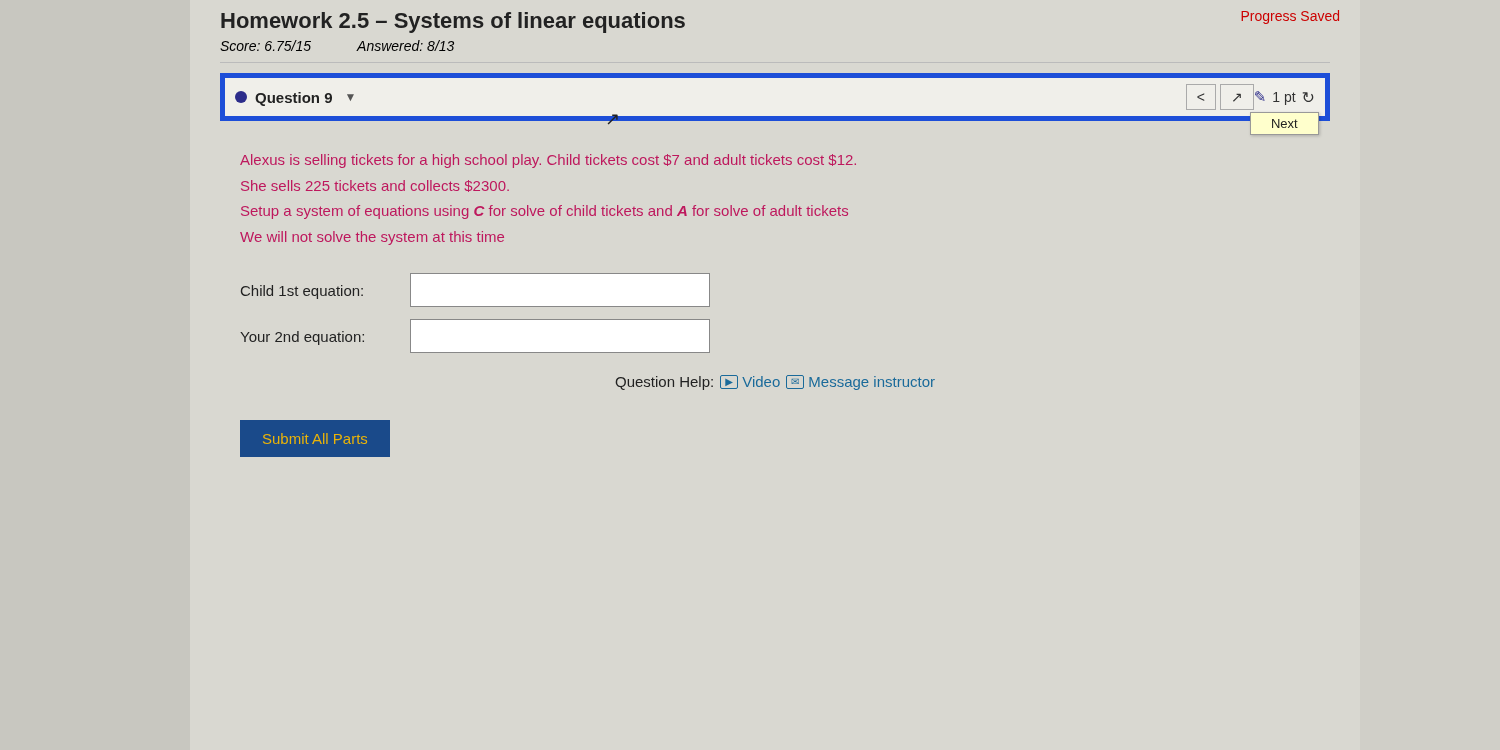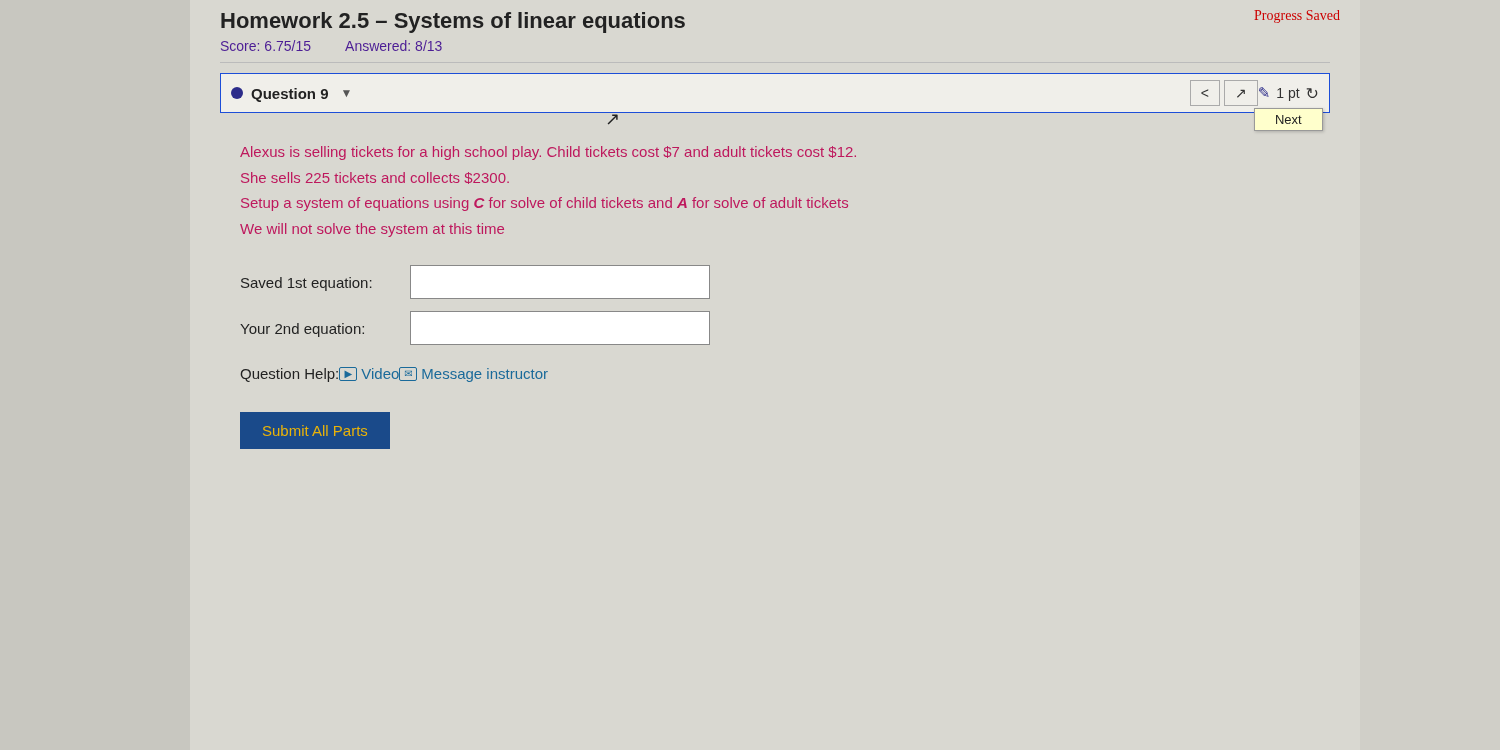--- a/index.html
+++ b/index.html
@@ -41,38 +41,38 @@
 
     .homework-title {
       font-size: 22px;
       font-weight: bold;
       color: #222;
       margin-bottom: 4px;
     }
 
     .score-line {
       font-size: 14px;
-      color: #4c1d95;
-      display: flex;
-      gap: 34px;
+      color: #000000;
+      display: flex;
+      gap: 46px;
+      font-style: italic;
     }
 
     .progress-saved {
       position: absolute;
       top: 8px;
       right: 20px;
       color: #cc0000;
       font-size: 14px;
-      font-family: Liberation Serif, serif;
     }
 
     .question-nav-bar {
       display: flex;
       align-items: center;
-      border: 1px solid #1d4ed8;
+      border: 5px solid #1d4ed8;
       background: #f0efea;
       padding: 6px 10px;
       margin-bottom: 16px;
       position: relative;
     }
 
     .question-indicator {
       display: flex;
       align-items: center;
       gap: 8px;
@@ -183,20 +183,22 @@
       font-size: 14px;
     }
 
     .help-section {
       margin-top: 20px;
       margin-bottom: 20px;
       font-size: 15px;
       color: #222;
       display: flex;
       align-items: center;
+      gap: 6px;
+      justify-content: center;
     }
 
     .help-link {
       color: #1a6a9a;
       text-decoration: none;
       display: flex;
       align-items: center;
       gap: 4px;
       cursor: pointer;
     }
@@ -304,21 +306,21 @@
         <div>Alexus is selling tickets for a high school play. Child tickets cost $7 and adult tickets cost $12.</div>
         <div>She sells 225 tickets and collects $2300.</div>
         <div>
           <span>Setup a system of equations using </span><span class="italic">C</span><span> for solve of child tickets and </span><span class="italic">A</span><span> for solve of adult tickets</span>
         </div>
         <div>We will not solve the system at this time</div>
       </div>
 
       
       <div class="equation-row">
-        <label class="equation-label">Saved 1st equation:</label>
+        <label class="equation-label">Child 1st equation:</label>
         <input class="equation-input" type="text" value="" style="">
       </div>
 
       
       <div class="equation-row">
         <label class="equation-label">Your 2nd equation:</label>
         <input class="equation-input" type="text" value="" style="">
       </div>
 
       

